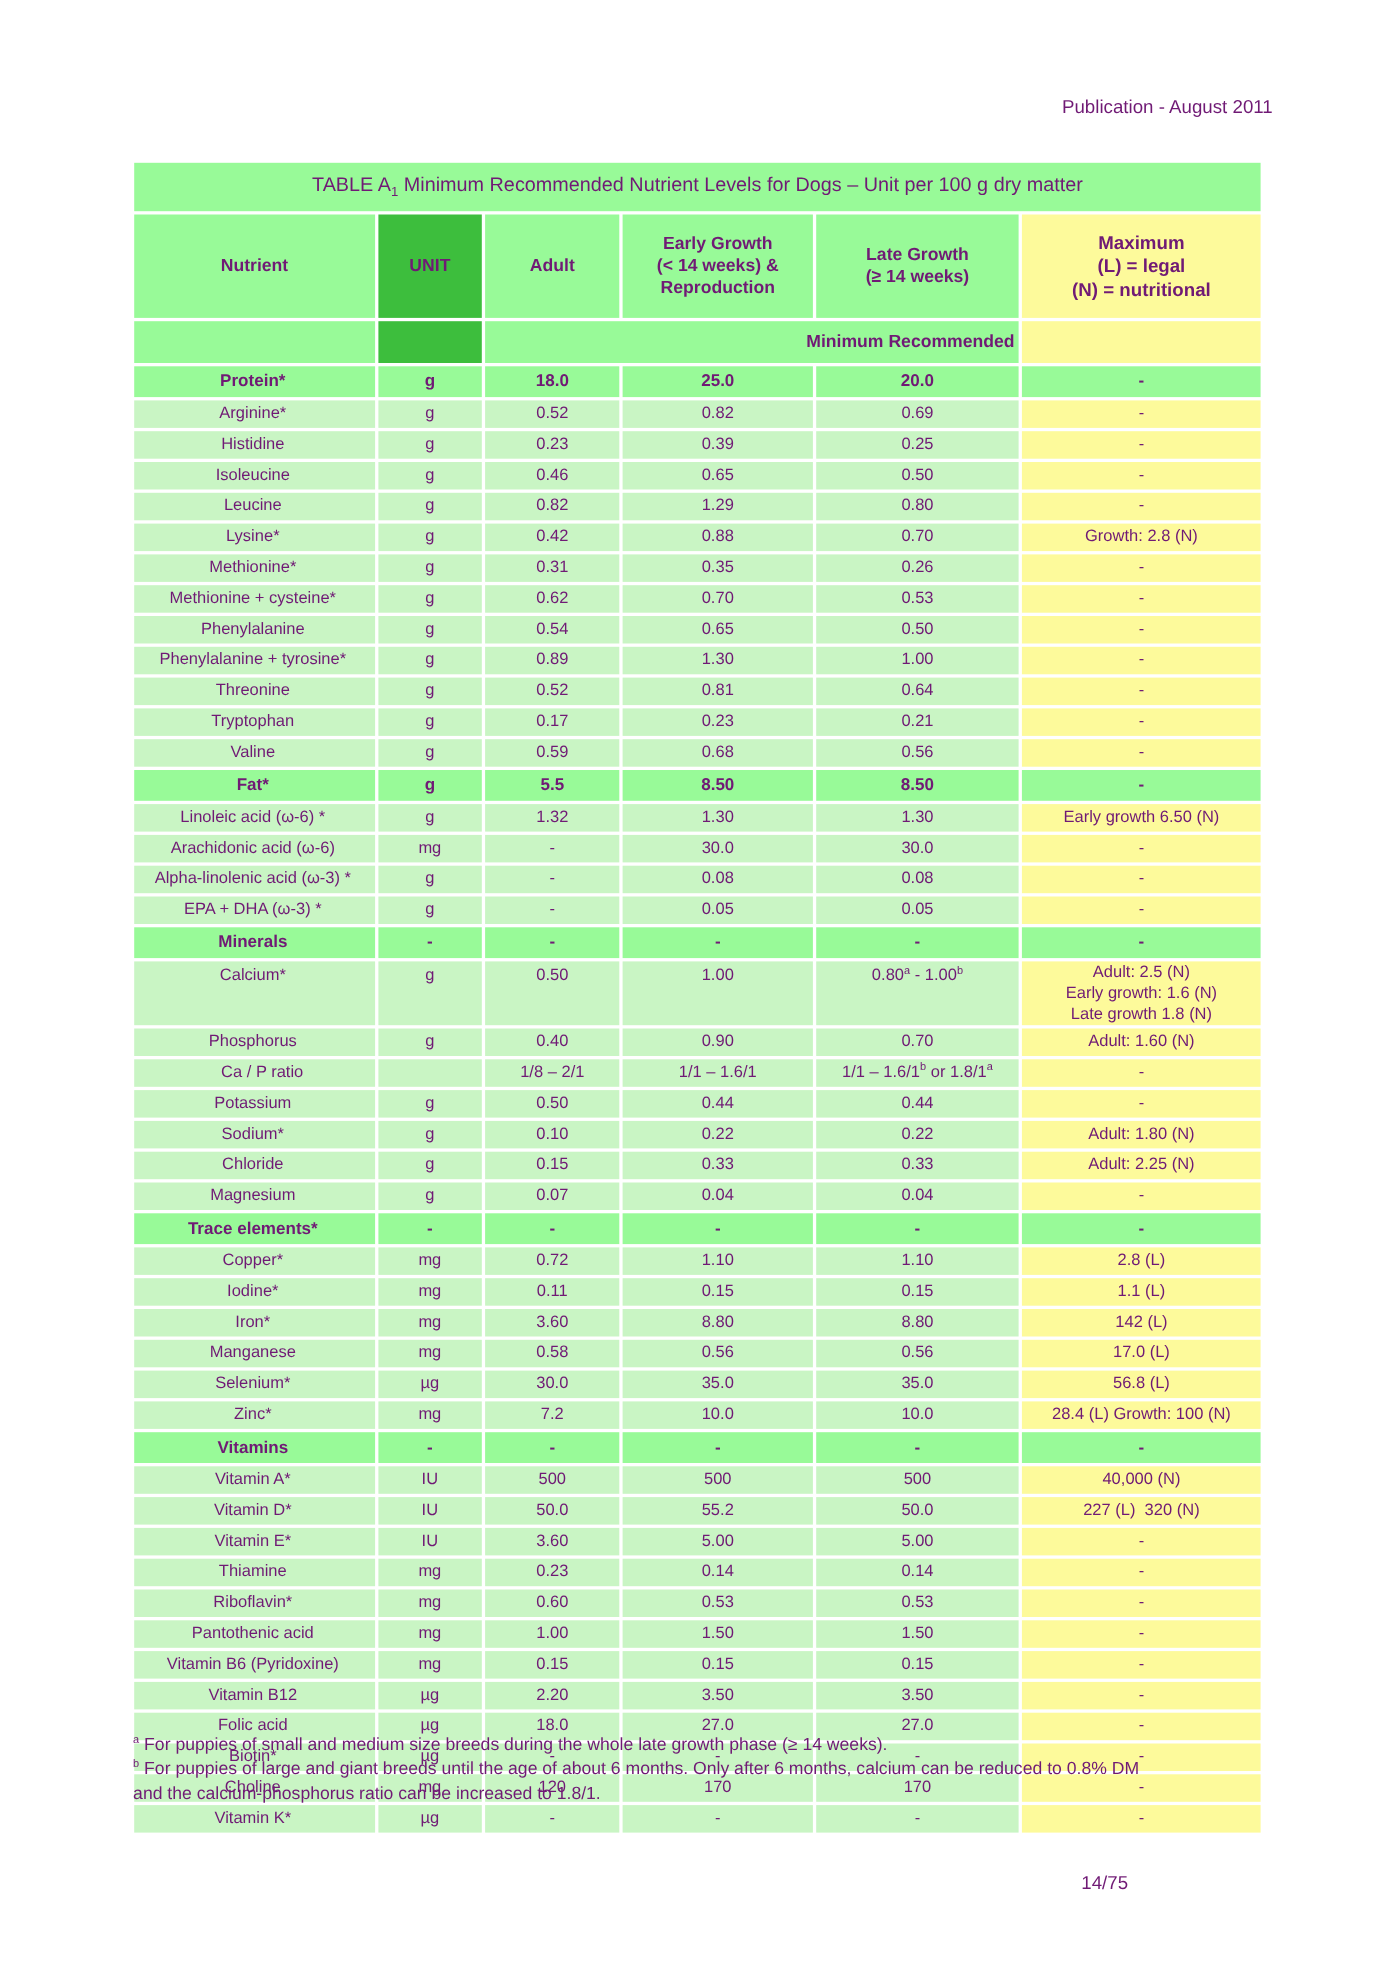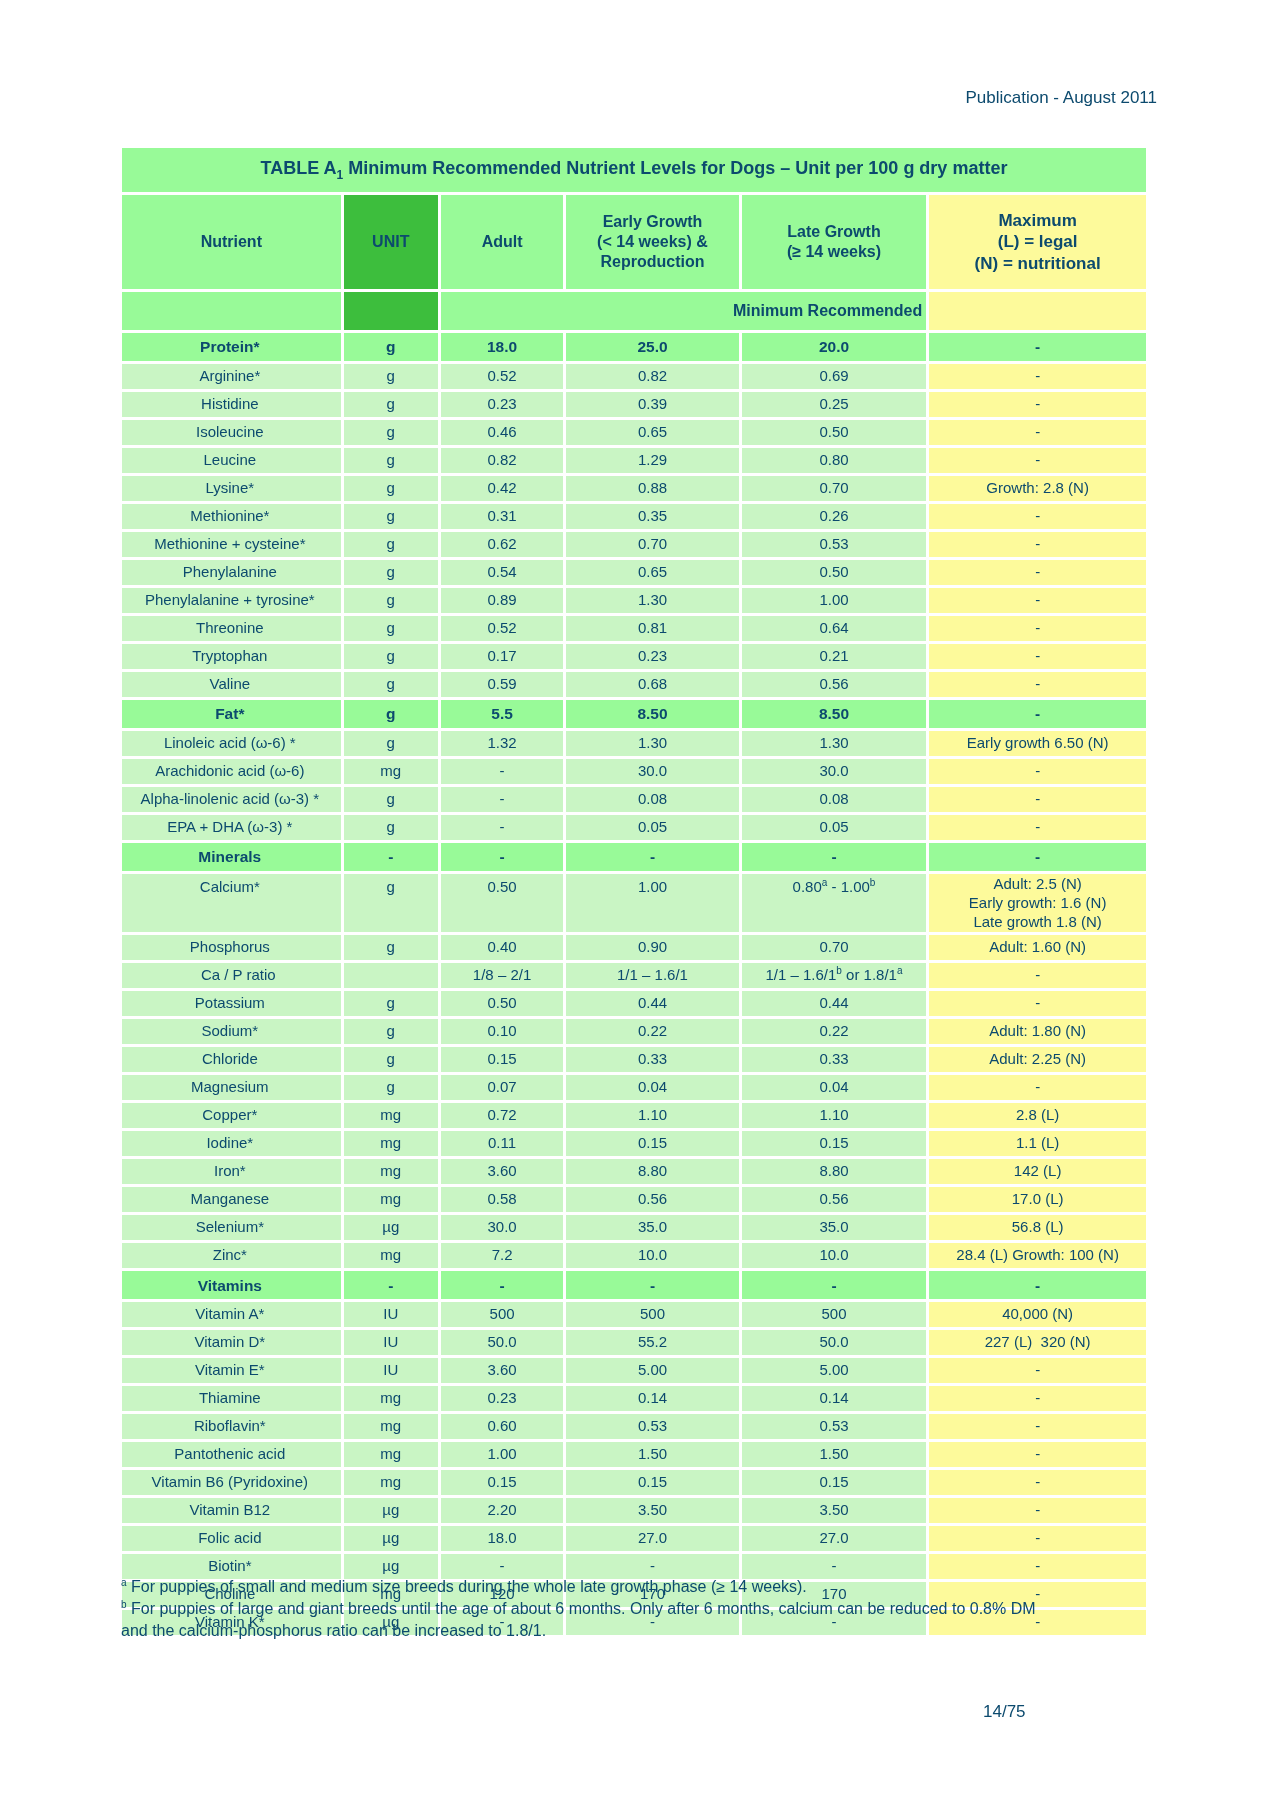--- a/index.html
+++ b/index.html
@@ -2,21 +2,21 @@
 <html><head>
 <meta charset="utf-8">
 <style>
   html,body{margin:0;padding:0;background:#ffffff;}
   .page{
     position:relative;
     width:1273px;
     height:1800px;
     background:#ffffff;
     font-family:"Liberation Sans", sans-serif;
-    color:#0c4a6e;
+    color:#701a75;
     overflow:hidden;
   }
   .pub-date{
     position:absolute;
     top:88px;
     right:116px;
     font-size:17px;
   }
   table.nutrient{
     position:absolute;
@@ -30,21 +30,21 @@
   td{
     font-size:15px;
     text-align:center;
     vertical-align:middle;
     padding:1px 4px;
     line-height:1.25;
     overflow:hidden;
   }
   td.title-cell{
     background:var(--green);
-    font-weight:bold;
+    font-weight:normal;
     font-size:18px;
     height:42px;
   }
   td.head{
     background:var(--green);
     font-weight:bold;
     font-size:16px;
     height:92px;
   }
   td.head-unit{ background:var(--dkgreen); }
@@ -320,20 +320,28 @@
           <td class="max">Adult: 2.25 (N)</td>
         </tr>
         <tr class="data">
           <td class="name">Magnesium</td>
           <td class="unit">g</td>
           <td class="val">0.07</td>
           <td class="val">0.04</td>
           <td class="val">0.04</td>
           <td class="max">-</td>
         </tr>
+        <tr class="section">
+          <td class="name">Trace elements*</td>
+          <td class="unit">-</td>
+          <td class="val">-</td>
+          <td class="val">-</td>
+          <td class="val">-</td>
+          <td class="max">-</td>
+        </tr>
         <tr class="data">
           <td class="name">Copper*</td>
           <td class="unit">mg</td>
           <td class="val">0.72</td>
           <td class="val">1.10</td>
           <td class="val">1.10</td>
           <td class="max">2.8 (L)</td>
         </tr>
         <tr class="data">
           <td class="name">Iodine*</td>

